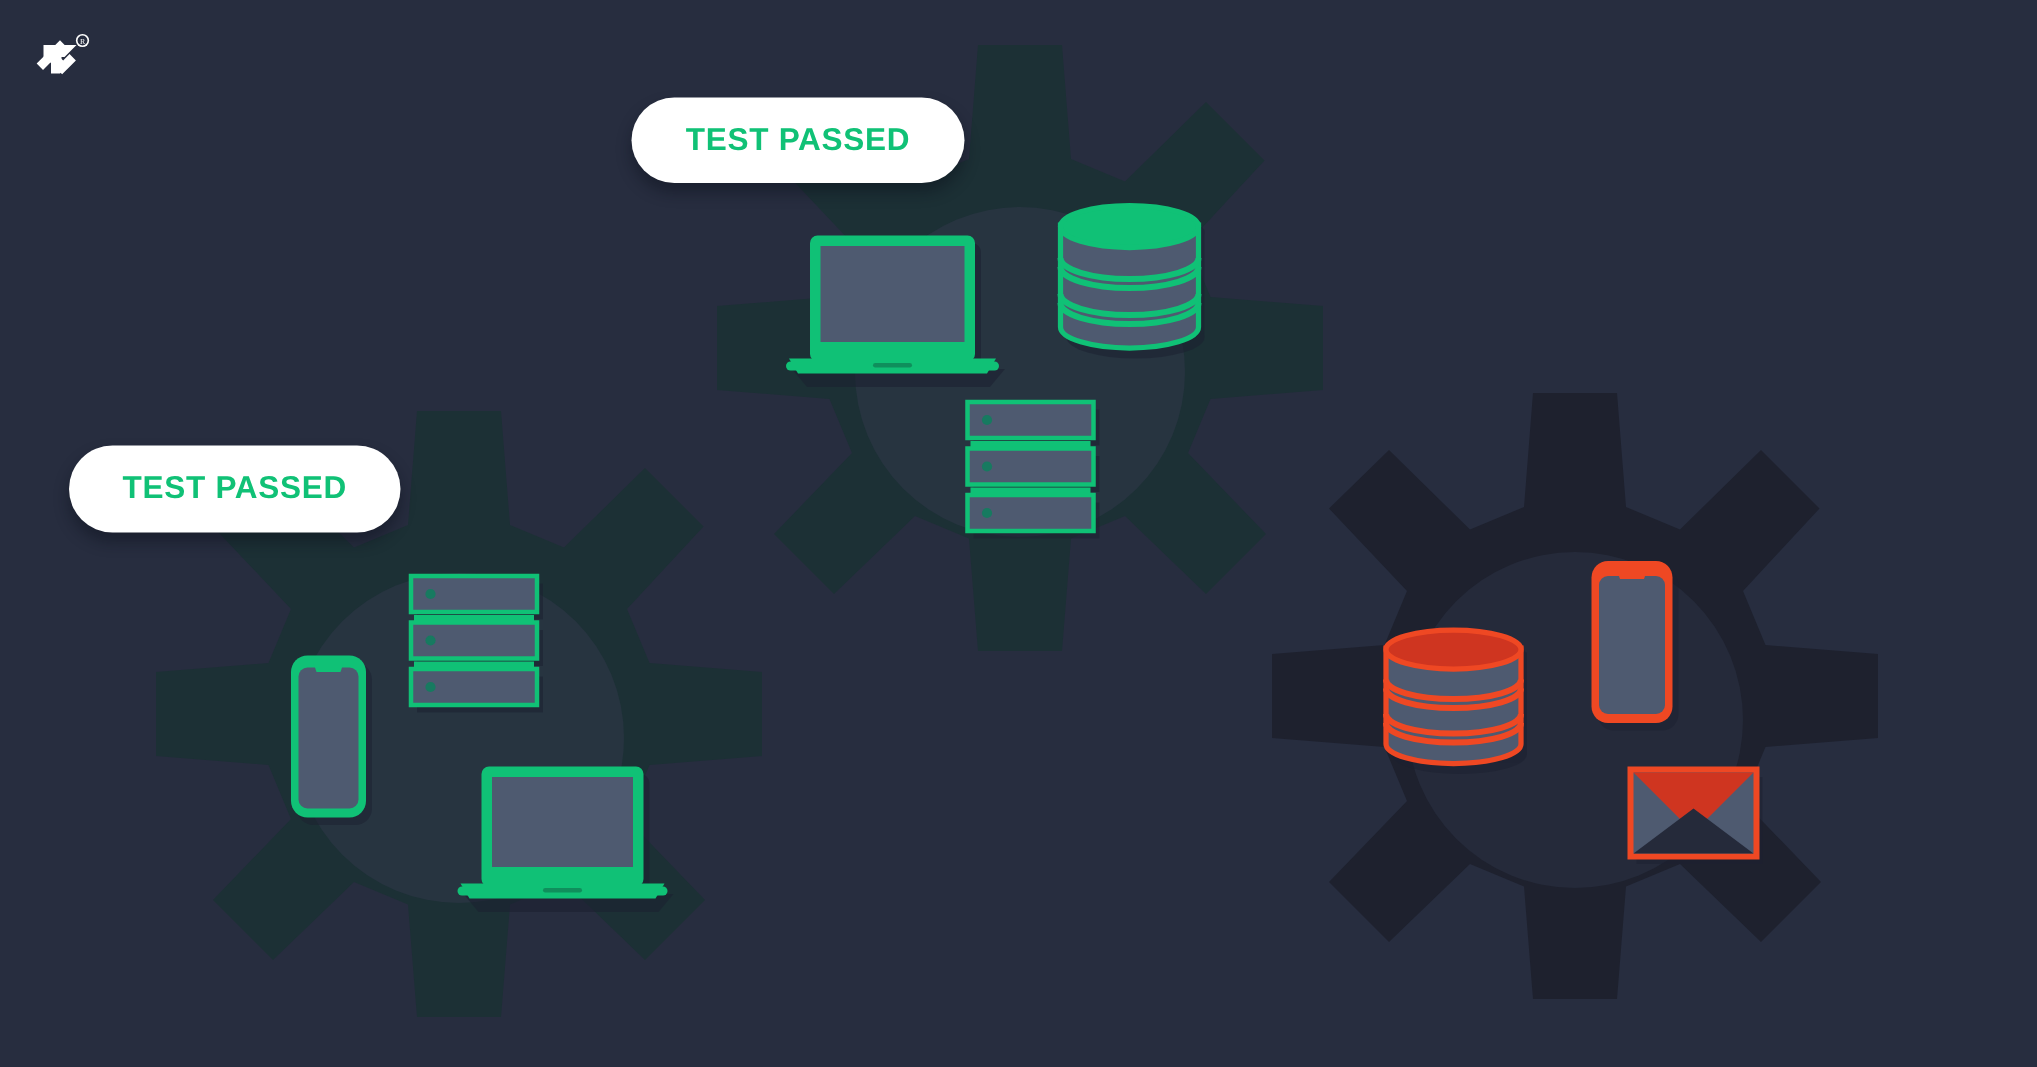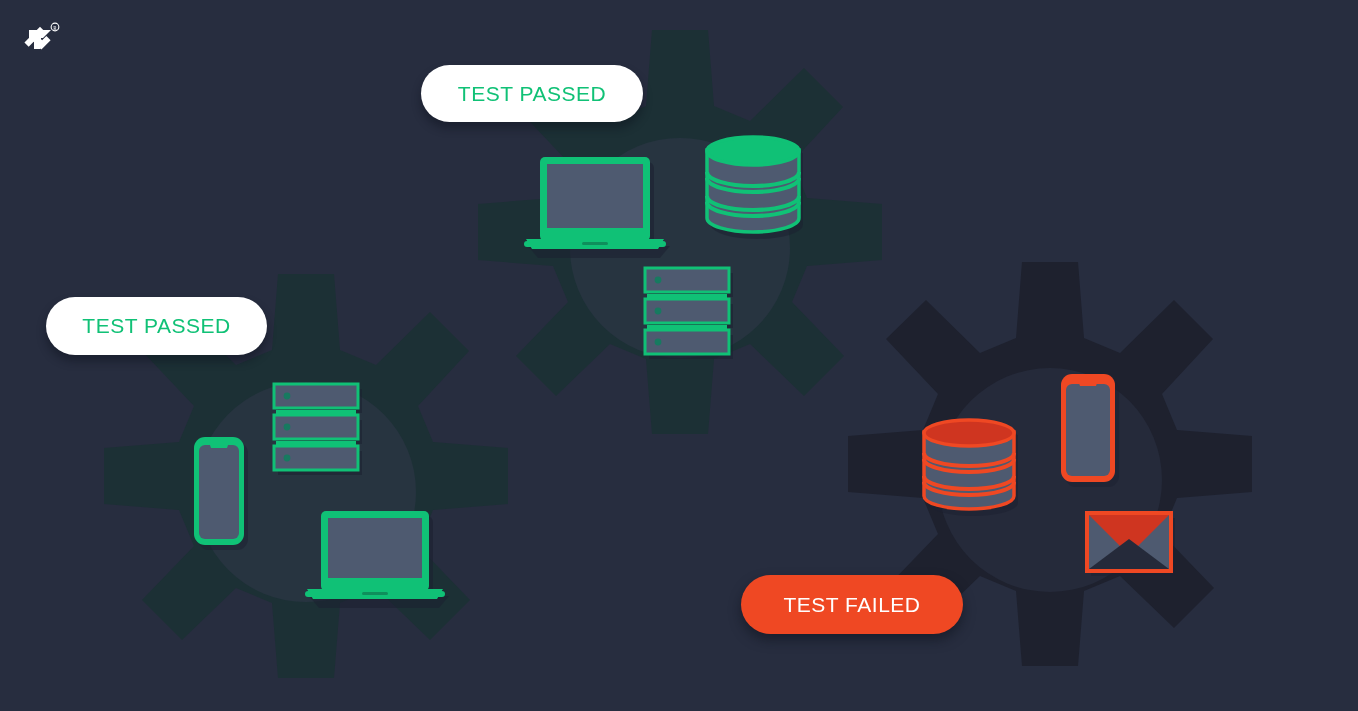--- a/index.html
+++ b/index.html
@@ -10,21 +10,21 @@
     position:relative;
   }
   .stage{position:absolute;inset:0;}
   svg.layer{position:absolute;left:0;top:0;width:1358px;height:711px;}
 
   
   .badge{
     position:absolute;
     display:flex;align-items:center;justify-content:center;
     border-radius:999px;
-    font-weight:normal;
+    font-weight:bold;
     letter-spacing:.5px;
     white-space:nowrap;
     z-index:40;
   }
   .badge.pass{
     background:#ffffff;
     color:#10c176;
     box-shadow:0 6px 10px rgba(12,16,26,.45);
   }
   .badge.fail{
@@ -238,15 +238,14 @@
       <circle cx="37" cy="7" r="4.4" fill="#ffffff"></circle>
       <circle cx="37" cy="7" r="3.3" fill="#272d3f"></circle>
       <text x="37" y="9.6" text-anchor="middle" font-size="5.2" fill="#ffffff" font-family="Liberation Serif, serif">R</text>
     </g>
   </svg>
 
   <div class="badge pass" id="badge-top">TEST PASSED</div>
 
   <div class="badge pass" id="badge-left">TEST PASSED</div>
 
-  <div class="badge fail" id="badge-fail">TEST FAILED</div>
 
 </div>
 
 </body></html>

